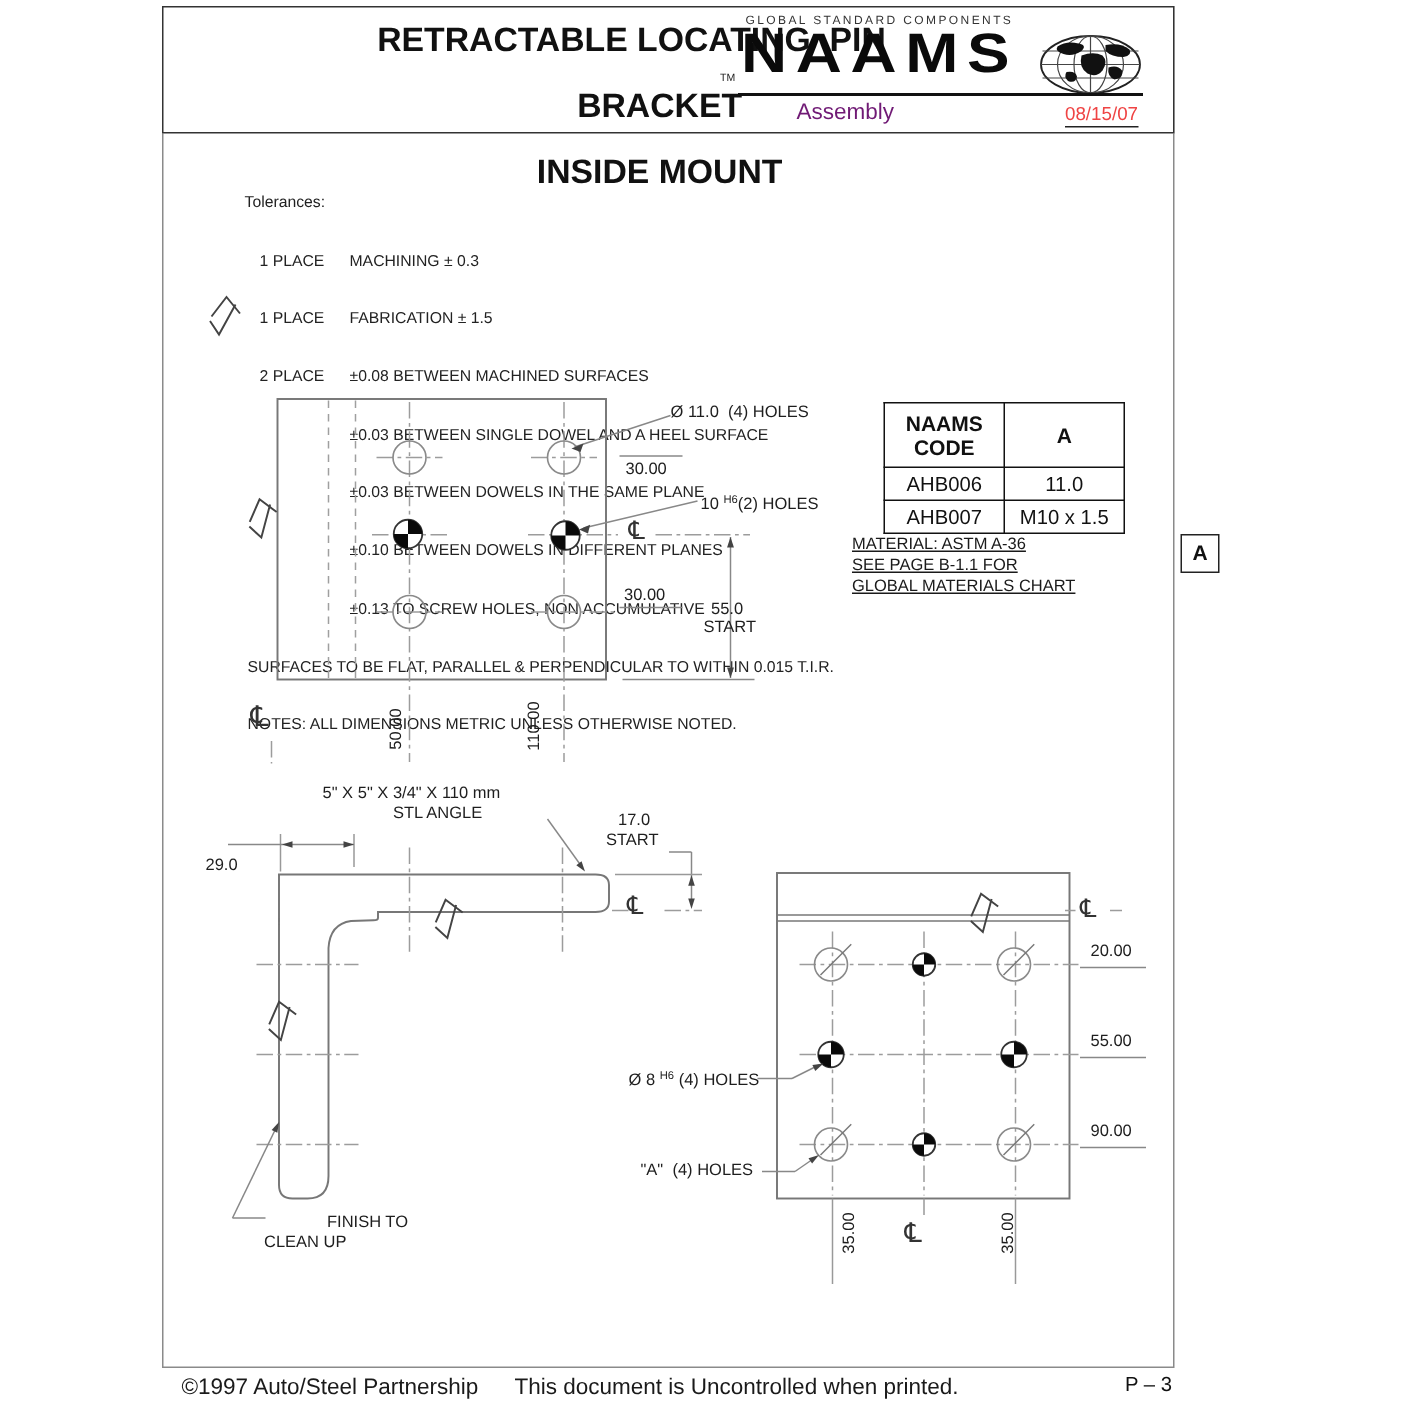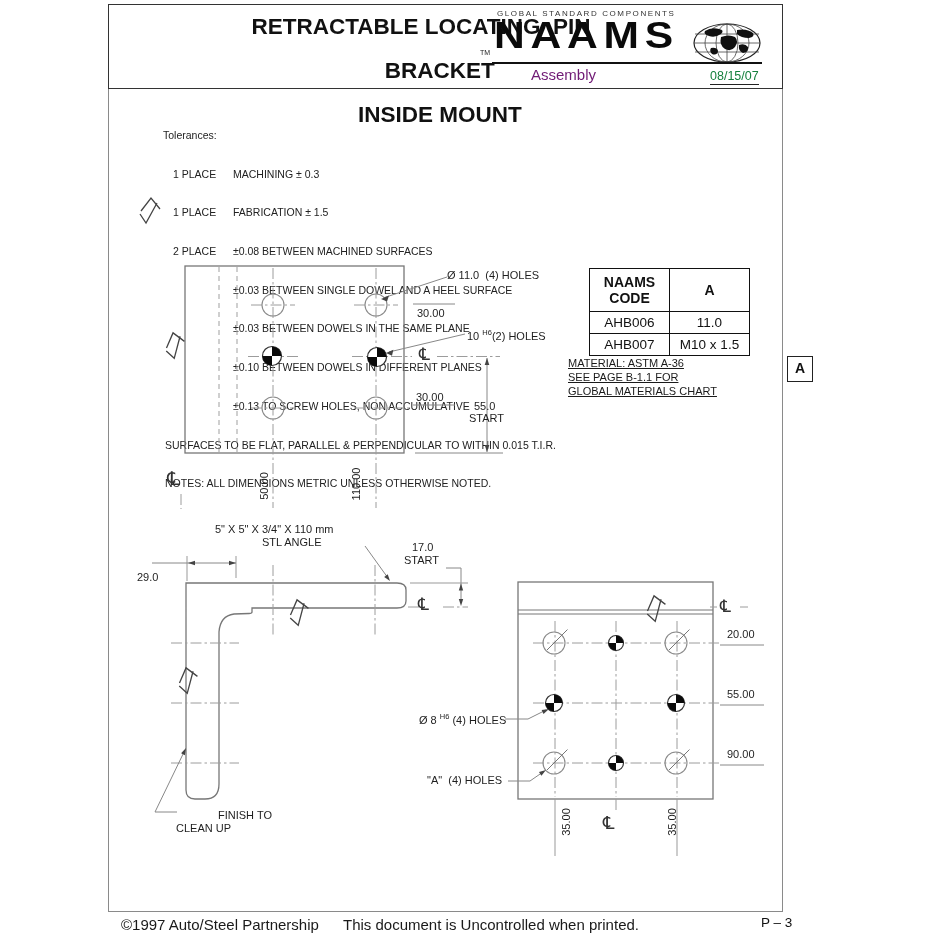--- a/index.html
+++ b/index.html
@@ -8,40 +8,40 @@
   .frame{position:absolute;left:108px;top:4px;width:675px;height:908px;border:1px solid #8a8a8a;box-sizing:border-box;}
   .header-box{position:absolute;left:108px;top:4px;width:675px;height:85px;border:1.5px solid #333;box-sizing:border-box;background:#fff;padding-left:44px;}
   .title{position:absolute;left:140px;top:11px;width:344px;text-align:center;
          font-size:22.5px;font-weight:bold;line-height:22px;color:#111;white-space:pre;}
   .tagline{position:absolute;left:497px;top:9px;font-size:8px;letter-spacing:1.6px;color:#333;}
   .brand{position:absolute;left:494px;top:16px;font-size:37px;font-weight:900;letter-spacing:5px;
          color:#0a0a0a;transform:scaleX(1.15);transform-origin:left top;line-height:40px;}
   .tm{position:absolute;left:480px;top:49px;font-size:7px;color:#222;}
   .brand-rule{position:absolute;left:492px;top:62px;width:270px;height:2px;background:#111;}
   .assembly{position:absolute;left:498px;top:66px;font-size:15px;color:#701a75;margin-left:33px;}
-  .date{position:absolute;left:710px;top:69px;font-size:12.5px;color:#15803d;border-bottom:1.2px solid #222;padding-bottom:1px;}
+  .date{position:absolute;left:710px;top:69px;font-size:12.5px;color:#ef4444;border-bottom:1.2px solid #222;padding-bottom:1px;}
   .tolblock{position:absolute;left:163px;top:103px;font-size:10.5px;line-height:12.9px;color:#222;white-space:pre;}
   .tol-line{position:relative;}
   .tol-label{display:inline-block;width:60px;}
   .tol-ind{padding-left:70px;}
   .tol-sub{padding-left:10px;}
   .tol-note{padding-left:2px;}
   .codetable{position:absolute;left:589px;top:268px;border-collapse:collapse;}
   .codetable td{border:1.6px solid #111;text-align:center;vertical-align:middle;
                 font-size:13.5px;color:#111;width:75px;height:21px;padding:0 2px;}
   .codetable td.hd{height:42px;font-weight:bold;font-size:14px;line-height:16px;}
   .material{position:absolute;left:568px;top:357px;font-size:11px;line-height:13.8px;color:#1a1a1a;text-decoration:underline;}
   .a-box{position:absolute;left:787px;top:356px;width:26px;height:26px;border:1.6px solid #222;
          box-sizing:border-box;text-align:center;line-height:23px;font-size:14px;font-weight:bold;color:#111;}
   .lbl{position:absolute;font-size:11px;color:#1e1e1e;white-space:pre;}
   .sup{font-size:7.5px;vertical-align:4.5px;}
   .cl{position:absolute;font-family:"DejaVu Sans",sans-serif;color:#333;}
   .rot{transform:rotate(-90deg);transform-origin:center center;text-align:center;}
   .footer-txt{position:absolute;font-size:15px;color:#1a1a1a;}
-  .page-num{position:absolute;left:750px;top:915px;font-size:13.5px;color:#111;margin-left:11px;}
+  .page-num{position:absolute;left:750px;top:915px;font-size:13.5px;color:#111;}
   svg.draw{position:absolute;pointer-events:none;}
   .outline{fill:none;stroke:#777;stroke-width:1.3;}
   .thin{fill:none;stroke:#777;stroke-width:1;}
   .cline{fill:none;stroke:#9c9c9c;stroke-width:1;stroke-dasharray:11 3 2.5 3;}
   .bline{fill:none;stroke:#9f9f9f;stroke-width:1;stroke-dasharray:5 4;}
   .dim{fill:none;stroke:#888;stroke-width:1;}
   .ext{fill:none;stroke:#999;stroke-width:1;}
   .arr{fill:#444;stroke:none;}
   .holec{fill:none;stroke:#8a8a8a;stroke-width:1.1;}
   .datum{fill:#fff;stroke:#333;stroke-width:1.2;}

